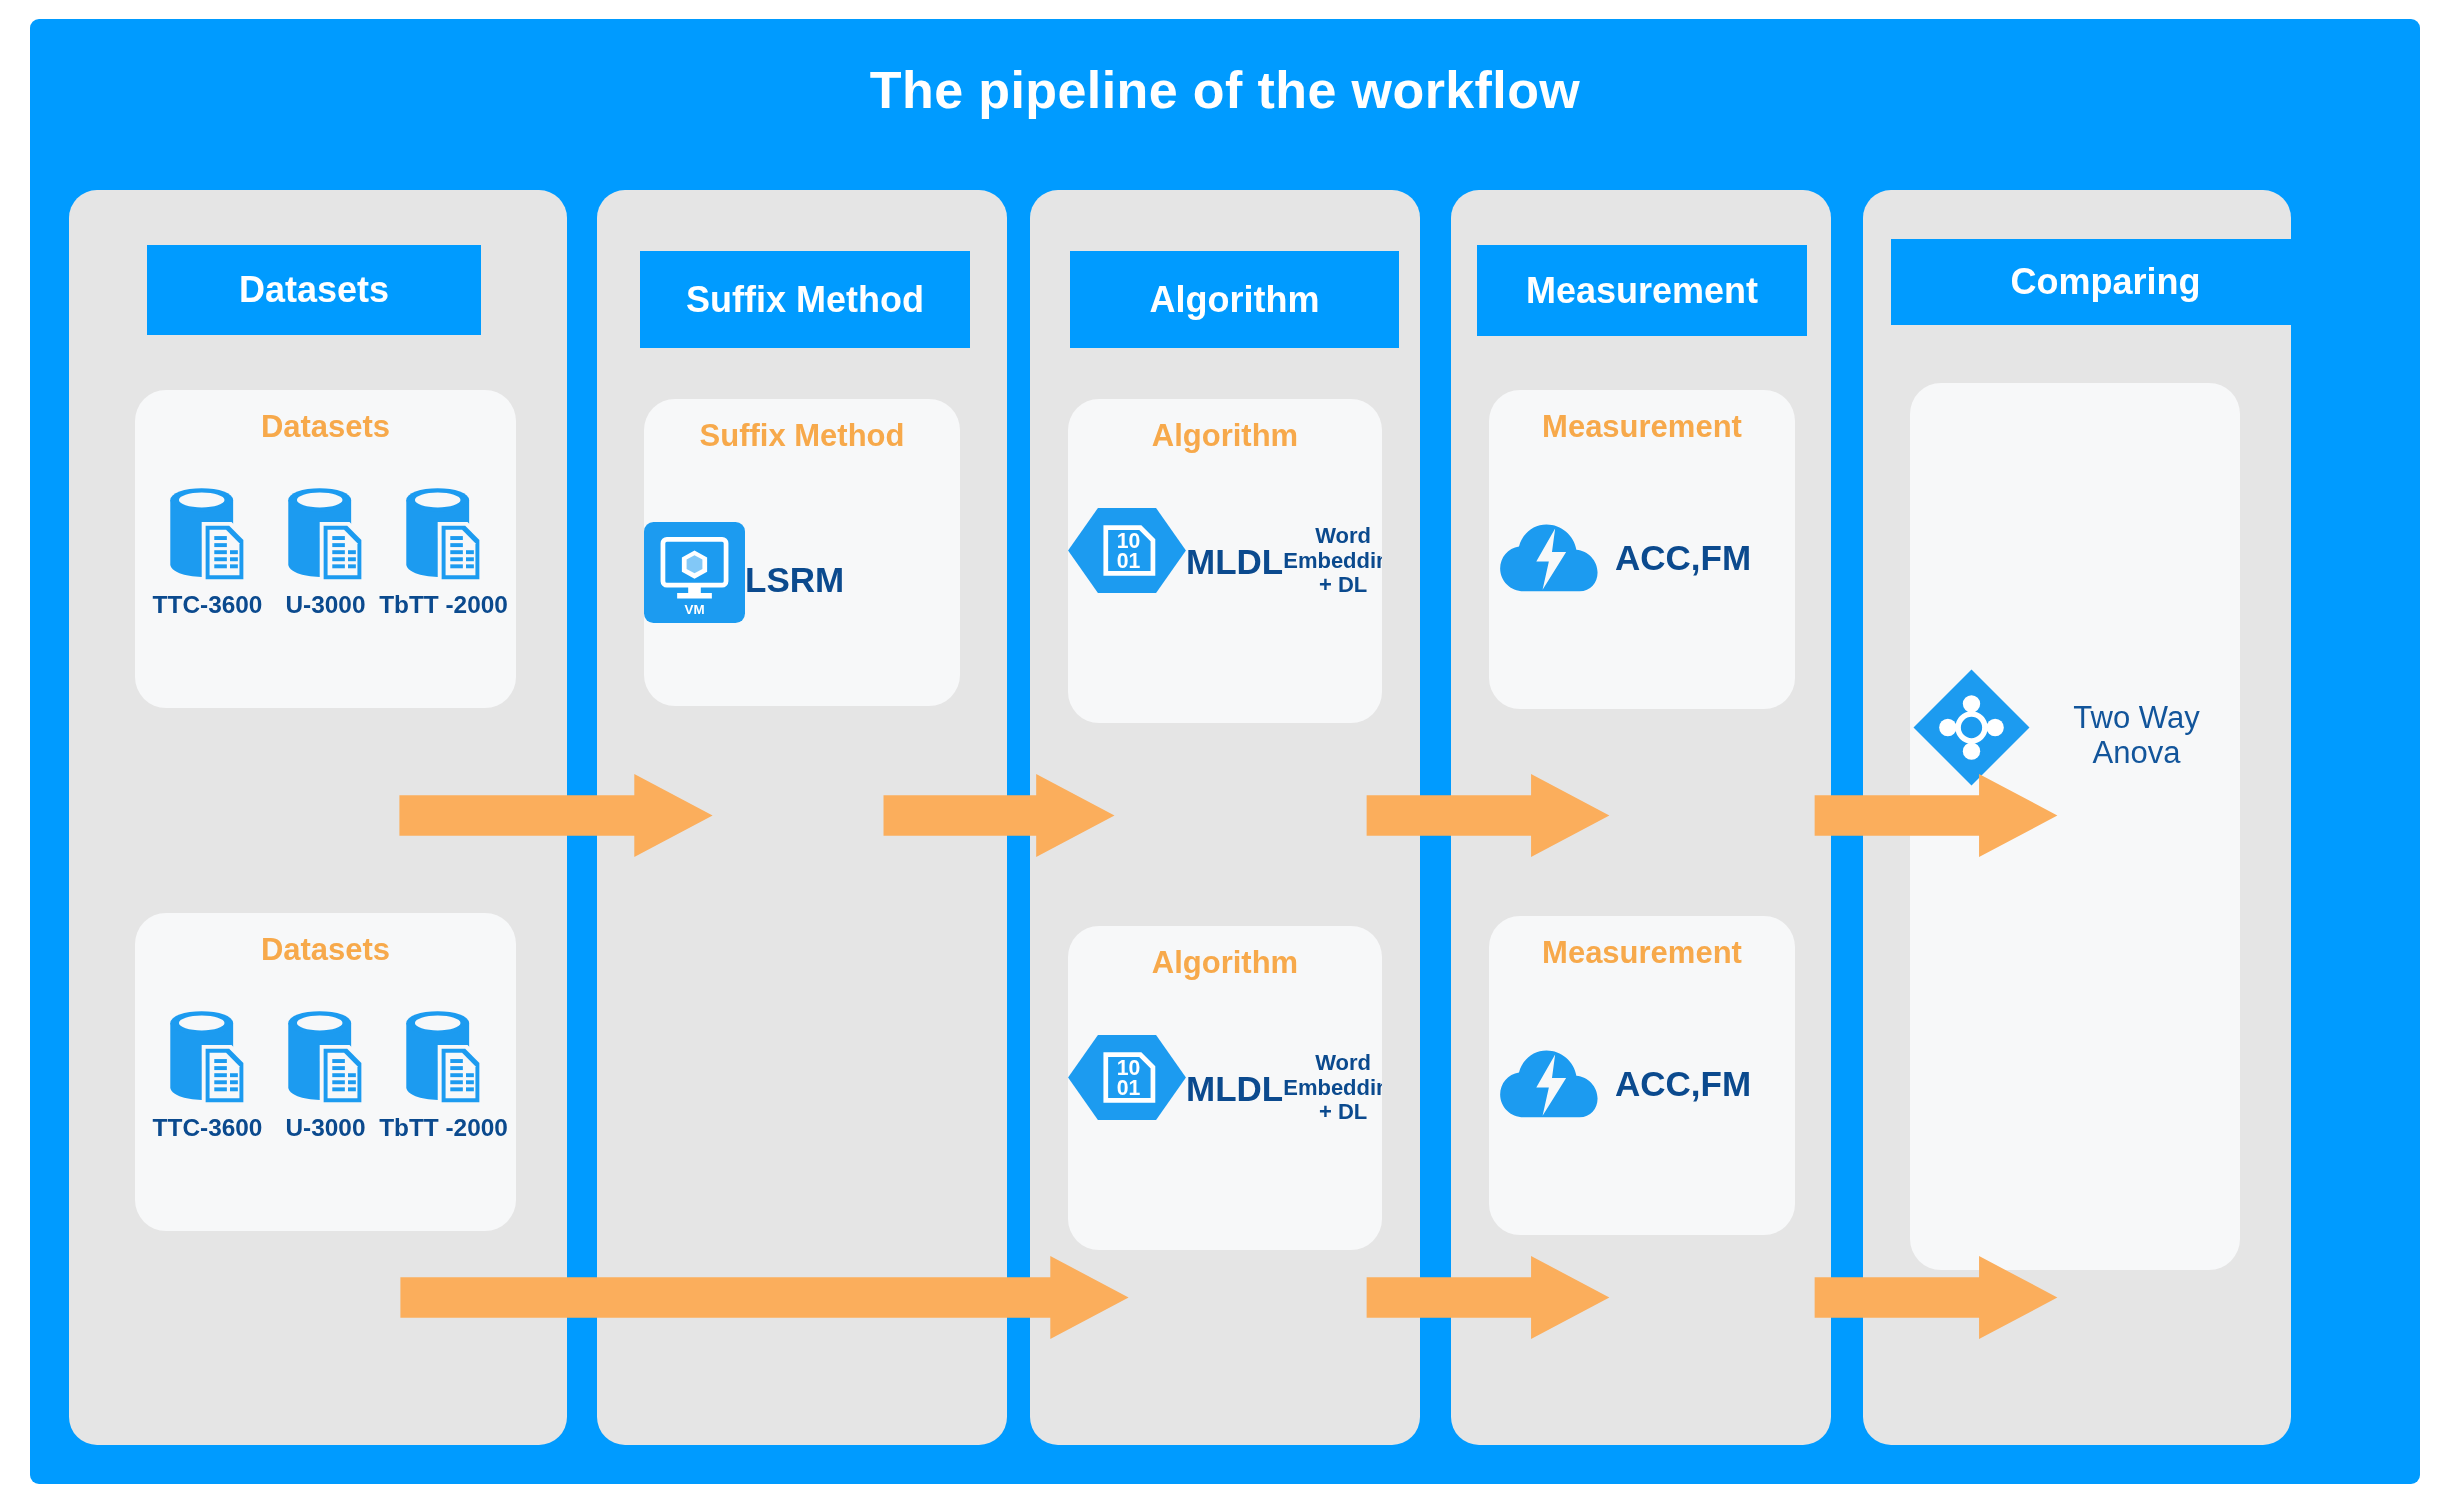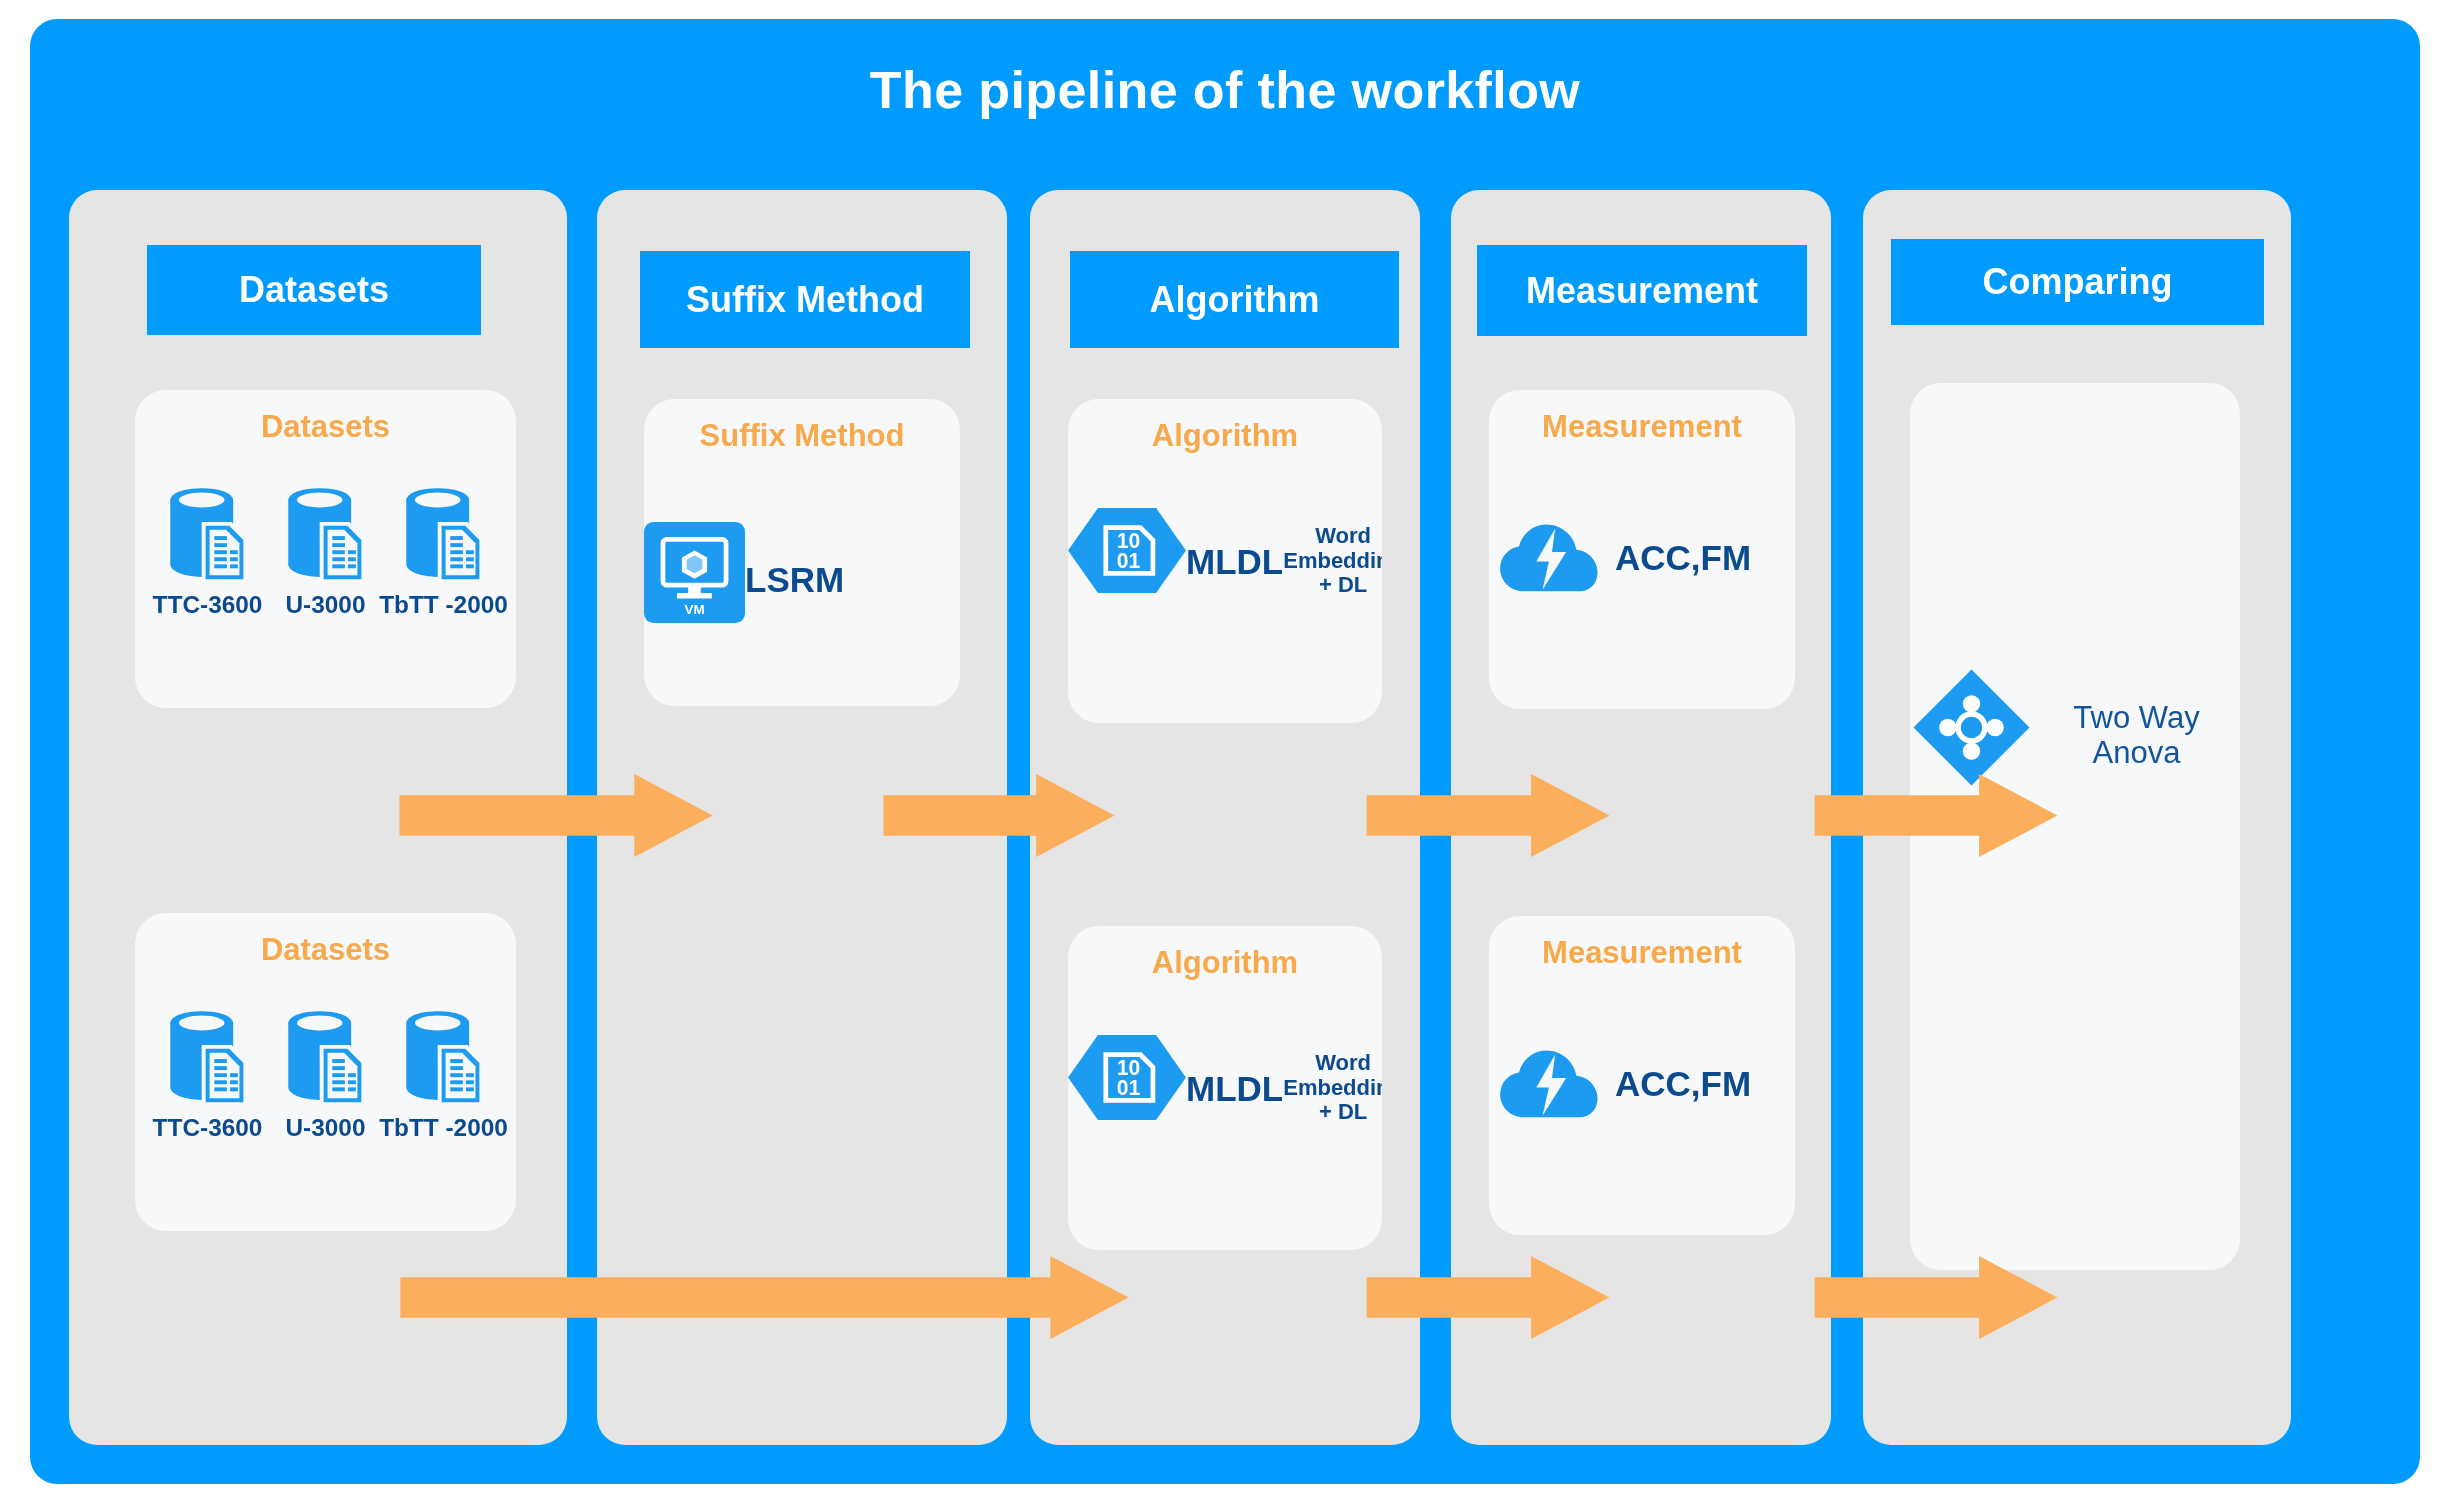--- a/index.html
+++ b/index.html
@@ -8,21 +8,21 @@
     font-family:"Liberation Sans", sans-serif;
     -webkit-font-smoothing:antialiased;
   }
 
   
   #panel{
     position:absolute;
     left:30px; top:19px;
     width:2390px; height:1465px;
     background:#009BFF;
-    border-radius:27px;
+    border-radius:9px;
     box-sizing:border-box;
   }
 
   
   #title{
     position:absolute;
     left:0; top:41px; width:100%;
     text-align:center;
     color:#ffffff;
     font-size:52px;
@@ -55,21 +55,21 @@
     align-items:center;
     justify-content:center;
     text-align:center;
     line-height:1.05;
     white-space:nowrap;
   }
   #head-0{ left:78px;  top:55px; width:334px; height:90px;}
   #head-1{ left:43px;  top:61px; width:330px; height:97px;}
   #head-2{ left:40px;  top:61px; width:329px; height:97px;}
   #head-3{ left:26px;  top:55px; width:330px; height:91px;}
-  #head-4{ left:28px;  top:49px; width:373px; height:86px;}
+  #head-4{ left:28px;  top:49px; width:373px; height:86px;padding-left:28px;}
 
   
   .card{
     position:absolute;
     background:#F7F8F9;
     border-radius:31px;
     overflow:hidden;
   }
   .card-title{
     position:absolute;

